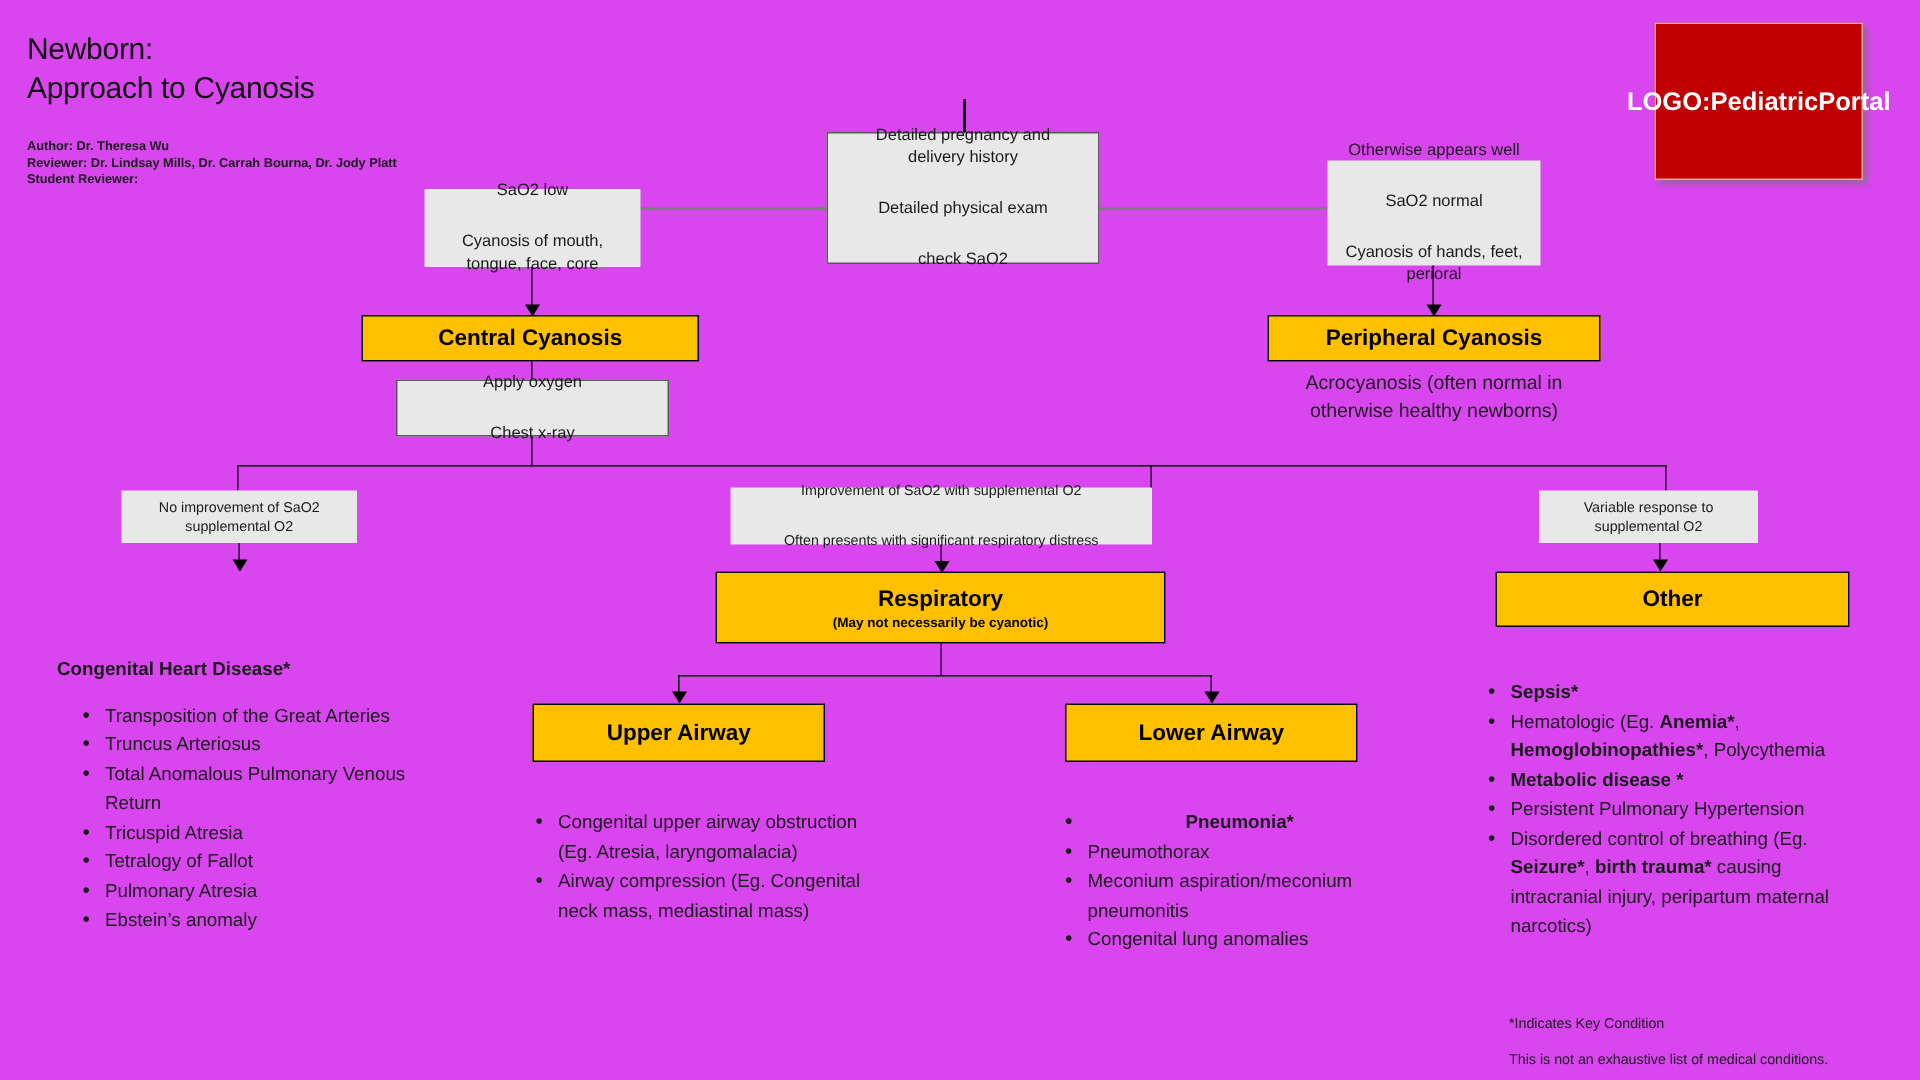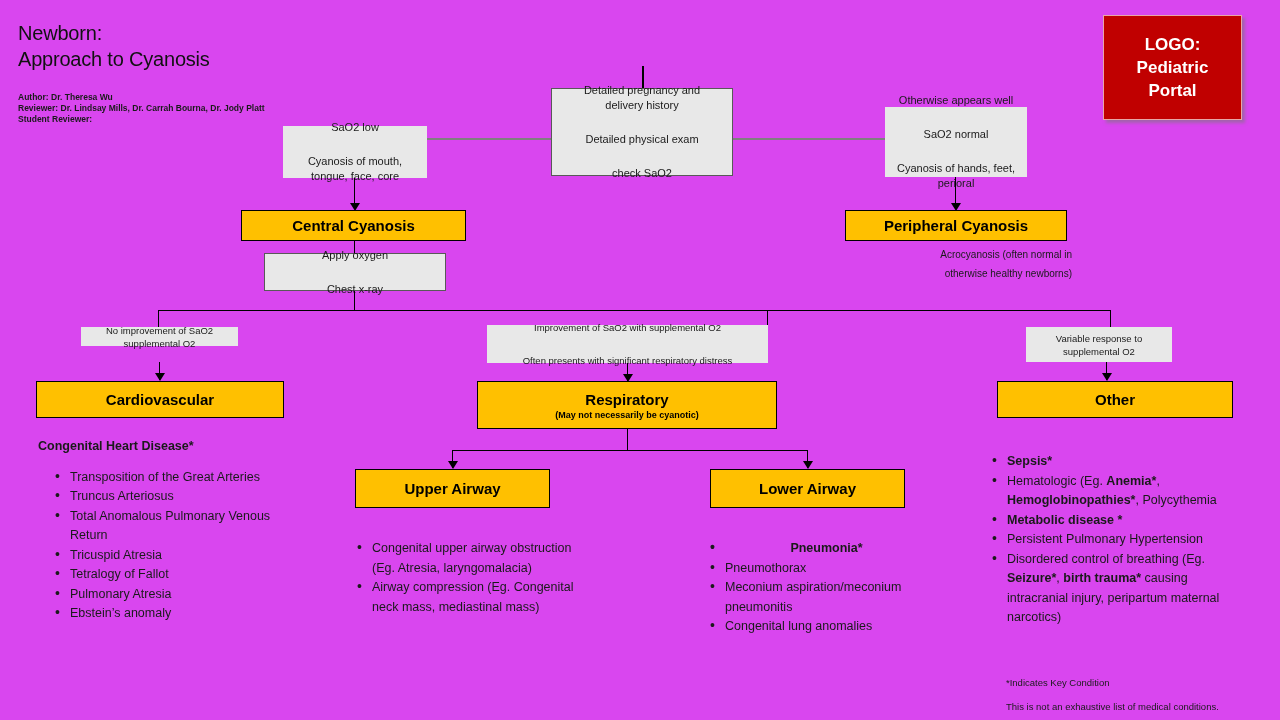--- a/index.html
+++ b/index.html
@@ -51,21 +51,20 @@
     text-align: center;
   }
   .logobox {
     background: #C00000;
     border: 1px solid #e8a7a7;
     color: #ffffff;
     font-weight: bold;
     font-size: 17px;
     line-height: 23px;
     display: flex;
-    flex-direction: column;
     align-items: center;
     justify-content: center;
     text-align: center;
     box-shadow: 3px 3px 3px rgba(120,120,120,0.55);
   }
   .graybox {
     background: #E8E8E8;
     color: #1a1a1a;
     font-size: 11px;
     line-height: 15px;
@@ -113,21 +112,21 @@
     padding-left: 17px;
     margin: 0;
   }
   .listblock li::before {
     content: "\2022";
     position: absolute;
     left: 2px;
     top: -1px;
     font-size: 14px;
   }
-  .plaintext { font-size: 10px; line-height: 19px; color: #1a1a1a; text-align: right; }
+  .plaintext { font-size: 13px; line-height: 19px; color: #1a1a1a; text-align: center; }
   .footnote { font-size: 9.5px; line-height: 14px; color: #1a1a1a; }
   b { font-weight: bold; }
 </style>
 </head>
 <body>
 
 <div id="canvas">
 
   <div id="title-block" class="abs">
     <div id="title-line1">Newborn:</div>
@@ -192,44 +191,41 @@
     <span class="ln">Apply oxygen</span>
     <span class="ln gap">Chest x-ray</span>
   </div>
 
   <div class="abs vline" style="left:354px; top:291px; width:1px; height:20px;"></div>
   <div class="abs hline" style="left:158px; top:310px; width:953px;"></div>
   <div class="abs vline" style="left:158px; top:310px; width:1px; height:17px;"></div>
   <div class="abs vline" style="left:767px; top:310px; width:1px; height:17px;"></div>
   <div class="abs vline" style="left:1110px; top:310px; width:1px; height:17px;"></div>
 
-  <div class="abs graybox" style="left:81px; top:327px; width:157px; height:19px; font-size:9.5px; line-height:13px;align-items:center;">
+  <div class="abs graybox" style="left:81px; top:327px; width:157px; height:35px; font-size:9.5px; line-height:13px;align-items:center;">
     <span class="ln">No  improvement of SaO2</span>
     <span class="ln">supplemental O2</span>
   </div>
   <div class="abs vline" style="left:159px; top:362px; width:1px; height:18px;"></div>
   <div class="abs arrow-down" style="left:155px; top:373px;"></div>
 
   <div class="abs graybox" style="left:487px; top:325px; width:281px; height:38px; font-size:9.5px; line-height:14px;">
     <span class="ln">Improvement  of SaO2  with supplemental O2</span>
     <span class="ln gap">Often presents with significant respiratory distress</span>
   </div>
   <div class="abs vline" style="left:627px; top:363px; width:1px; height:18px;"></div>
   <div class="abs arrow-down" style="left:623px; top:374px;"></div>
 
   <div class="abs graybox" style="left:1026px; top:327px; width:146px; height:35px; font-size:9.5px; line-height:13px;">
     <span class="ln">Variable response to</span>
     <span class="ln">supplemental O2</span>
   </div>
   <div class="abs vline" style="left:1106px; top:362px; width:1px; height:18px;"></div>
   <div class="abs arrow-down" style="left:1102px; top:373px;"></div>
 
-  <div class="abs goldbox" style="left:36px; top:381px; width:248px; height:37px;">
-    <div class="main">Cardiovascular</div>
-  </div>
   <div class="abs listblock" style="left:38px; top:437px; width:272px;">
     <div class="hdr">Congenital Heart Disease*</div>
     <ul style="margin-top:11px;">
       <li>Transposition of the Great Arteries</li>
       <li>Truncus Arteriosus</li>
       <li>Total Anomalous  Pulmonary  Venous Return</li>
       <li>Tricuspid Atresia</li>
       <li>Tetralogy of Fallot</li>
       <li>Pulmonary  Atresia</li>
       <li>Ebstein’s anomaly</li>

